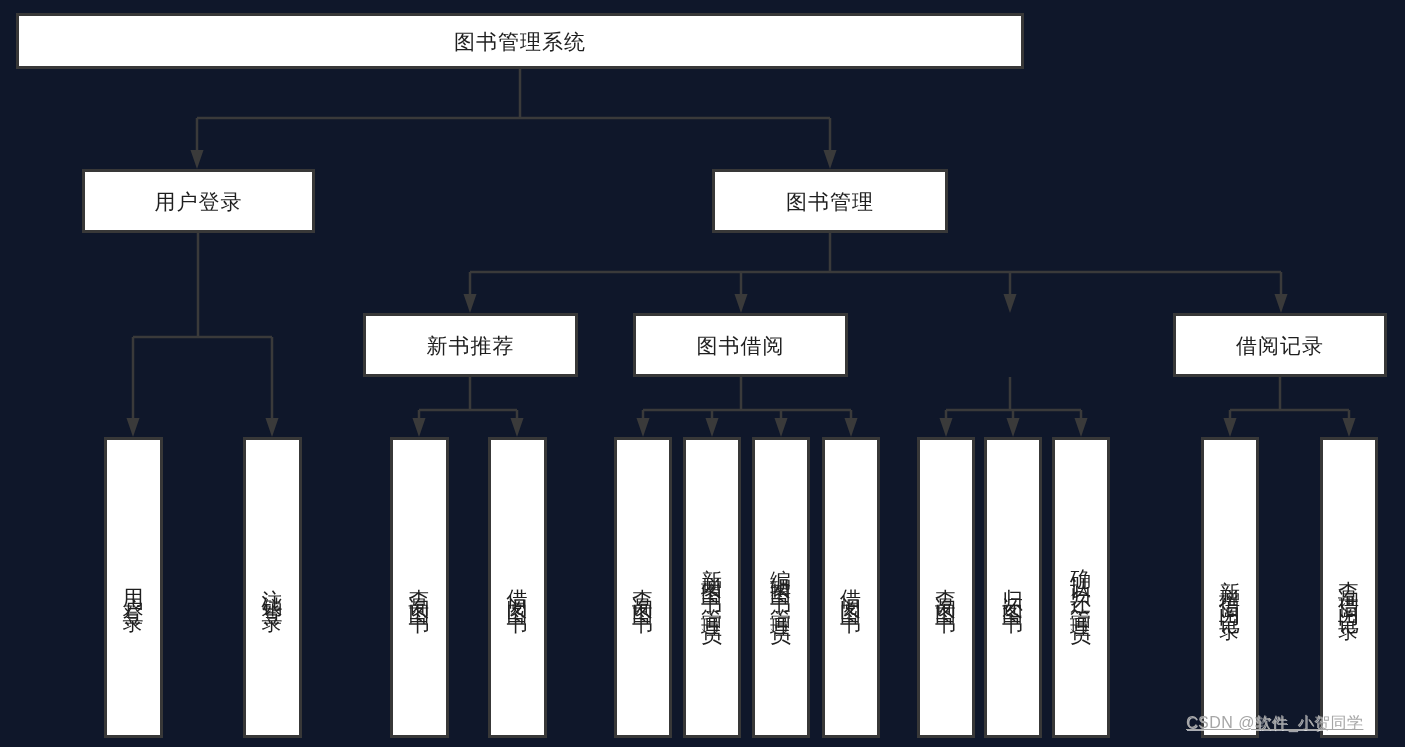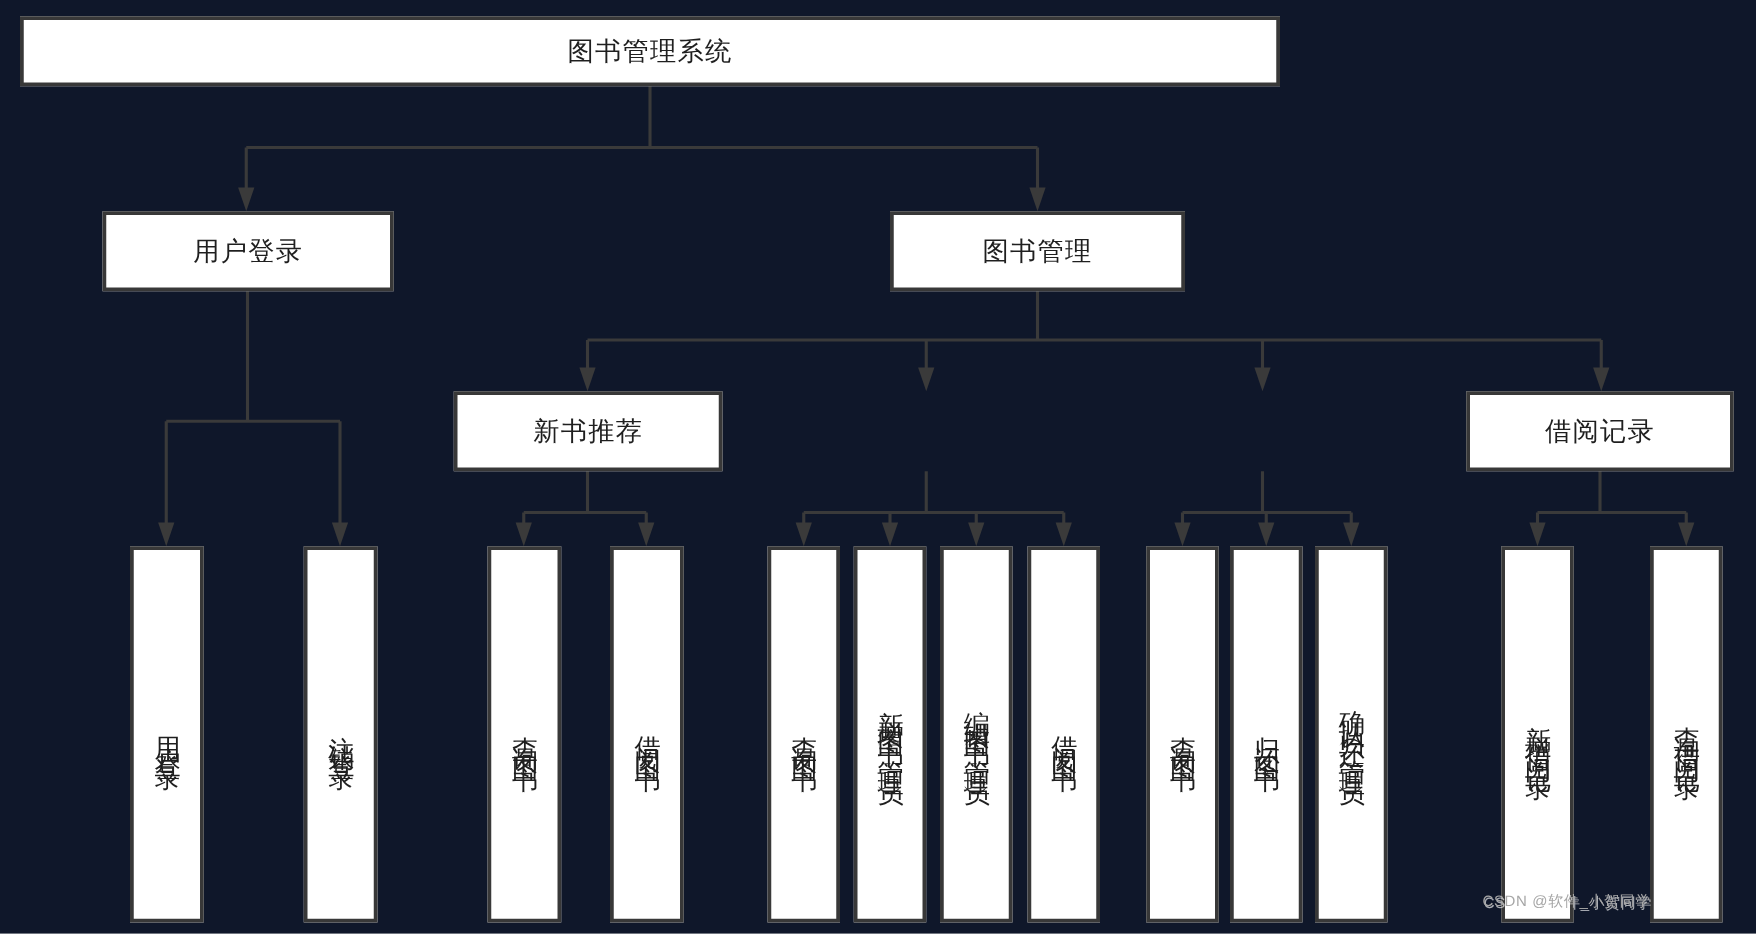--- a/index.html
+++ b/index.html
@@ -35,25 +35,26 @@
     line-height:1;
     writing-mode:vertical-rl;
     text-orientation:mixed;
     letter-spacing:8px;
     white-space:nowrap;
   }
   .watermark{
     position:absolute;
     left:1186px;top:713px;
     z-index:5;
-    font-size:12px;
+    font-size:16px;
     color:#a6a6a6;
     letter-spacing:0.5px;
     white-space:nowrap;
     text-shadow:1px 1px 0 rgba(255,255,255,0.65);
+    text-decoration:underline;
   }
 </style>
 </head>
 <body>
 
 <div class="canvas">
 
   <svg class="wires" width="1405" height="747" viewBox="0 0 1405 747">
     <path d="M520 69 V118 M197 118 H830 M197 118 V152 M830 118 V152
              M198 233 V337 M133 337 H272 M133 337 V420 M272 337 V420
@@ -91,20 +92,23 @@
 
   <div class="box" style="left:82px;top:169px;width:233px;height:64px">
     <span class="lbl">用户登录</span>
   </div>
   <div class="box" style="left:363px;top:313px;width:215px;height:64px">
     <span class="lbl">新书推荐</span>
   </div>
 
   <div class="box" style="left:712px;top:169px;width:236px;height:64px">
     <span class="lbl">图书管理</span>
+  </div>
+  <div class="box" style="left:633px;top:313px;width:215px;height:64px">
+    <span class="lbl">图书借阅</span>
   </div>
   <div class="box" style="left:1173px;top:313px;width:214px;height:64px">
     <span class="lbl">借阅记录</span>
   </div>
 
   <div class="box" style="left:104px;top:437px;width:59px;height:301px">
     <span class="lbl-v">用户登录</span>
   </div>
   <div class="box" style="left:243px;top:437px;width:59px;height:301px">
     <span class="lbl-v">注销登录</span>

